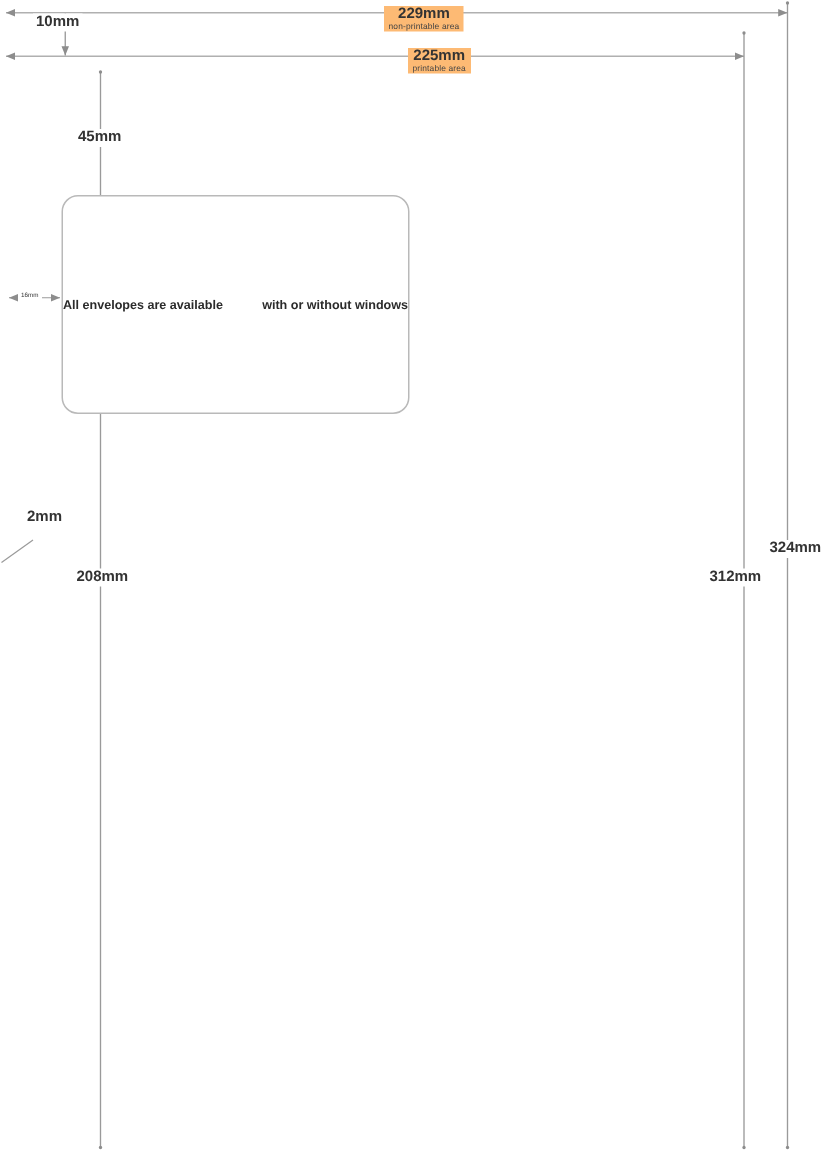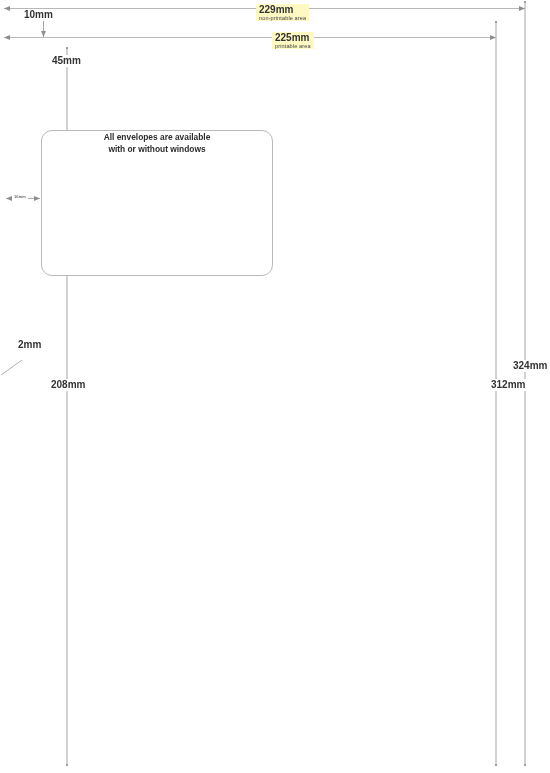--- a/index.html
+++ b/index.html
@@ -43,45 +43,45 @@
     font-weight: 400;
     color: #444444;
     letter-spacing: 0.1px;
   }
   .lbl-tiny {
     font-size: 4.2px;
     font-weight: 400;
   }
   .dim-group {
     position: absolute;
-    text-align: left;
-    background: #fef9c3;
+    text-align: center;
+    background: #fdba74;
     padding: 0 3px;
   }
   .envelope {
     position: absolute;
     left: 41px;
     top: 130px;
     width: 232px;
     height: 146px;
     border: 1px solid #b9b9b9;
     border-radius: 11px;
     background: #ffffff;
     box-sizing: border-box;
   }
   .envelope-text {
     position: absolute;
     left: 0;
     top: 0;
     width: 100%;
     height: 100%;
     display: flex;
-    flex-direction: column;
+    flex-direction: row;
     align-items: center;
-    justify-content: flex-start;
+    justify-content: space-between;
     font-size: 8.4px;
     font-weight: 600;
     color: #2b2b2b;
     line-height: 1.45;
     text-align: center;
   }
 </style>
 </head>
 <body>
 
@@ -145,25 +145,25 @@
     <div class="lbl-sub">non-printable area</div>
   </div>
 
   <div class="dim-group" style="left:272px; top:32px;">
     <div class="lbl-main">225mm</div>
     <div class="lbl-sub">printable area</div>
   </div>
 
   <div class="lbl lbl-main" style="left:22px; top:9px;">10mm</div>
 
-  <div class="lbl lbl-main" style="left:50px; top:55px;">45mm</div>
+  <div class="lbl lbl-main" style="left:50px; top:86px;">45mm</div>
 
   <div class="lbl lbl-tiny" style="left:12px; top:195px;">16mm</div>
 
   <div class="lbl lbl-main" style="left:16px; top:339px;">2mm</div>
 
   <div class="lbl lbl-main" style="left:49px; top:379px;">208mm</div>
 
-  <div class="lbl lbl-main" style="left:489px; top:379px;">312mm</div>
+  <div class="lbl lbl-main" style="left:471px; top:379px;">312mm</div>
 
   <div class="lbl lbl-main" style="left:511px; top:360px;">324mm</div>
 
 </div>
 
 </body></html>

